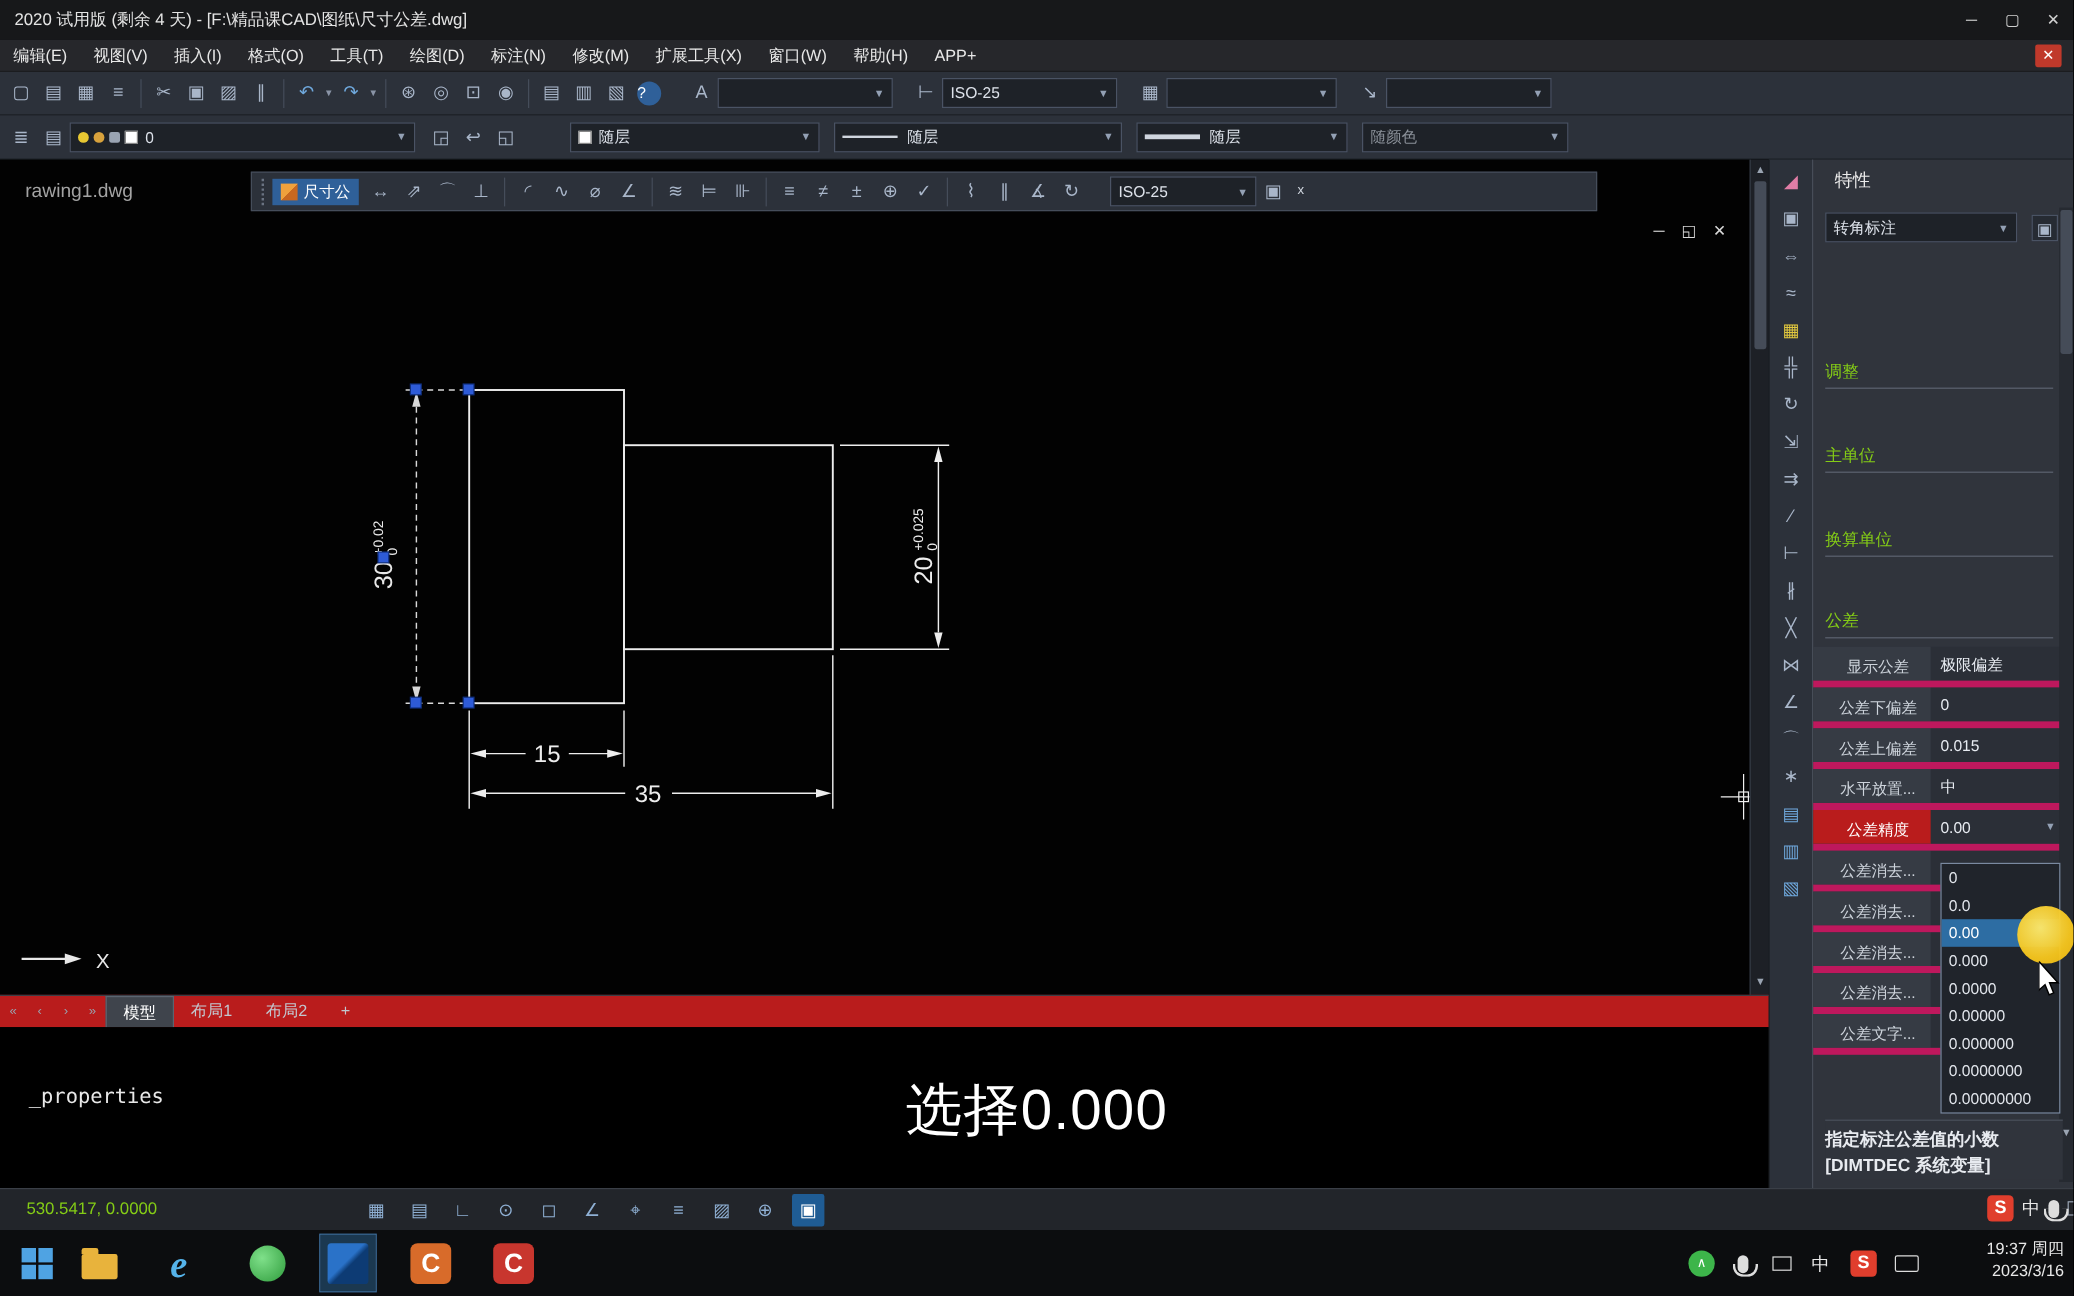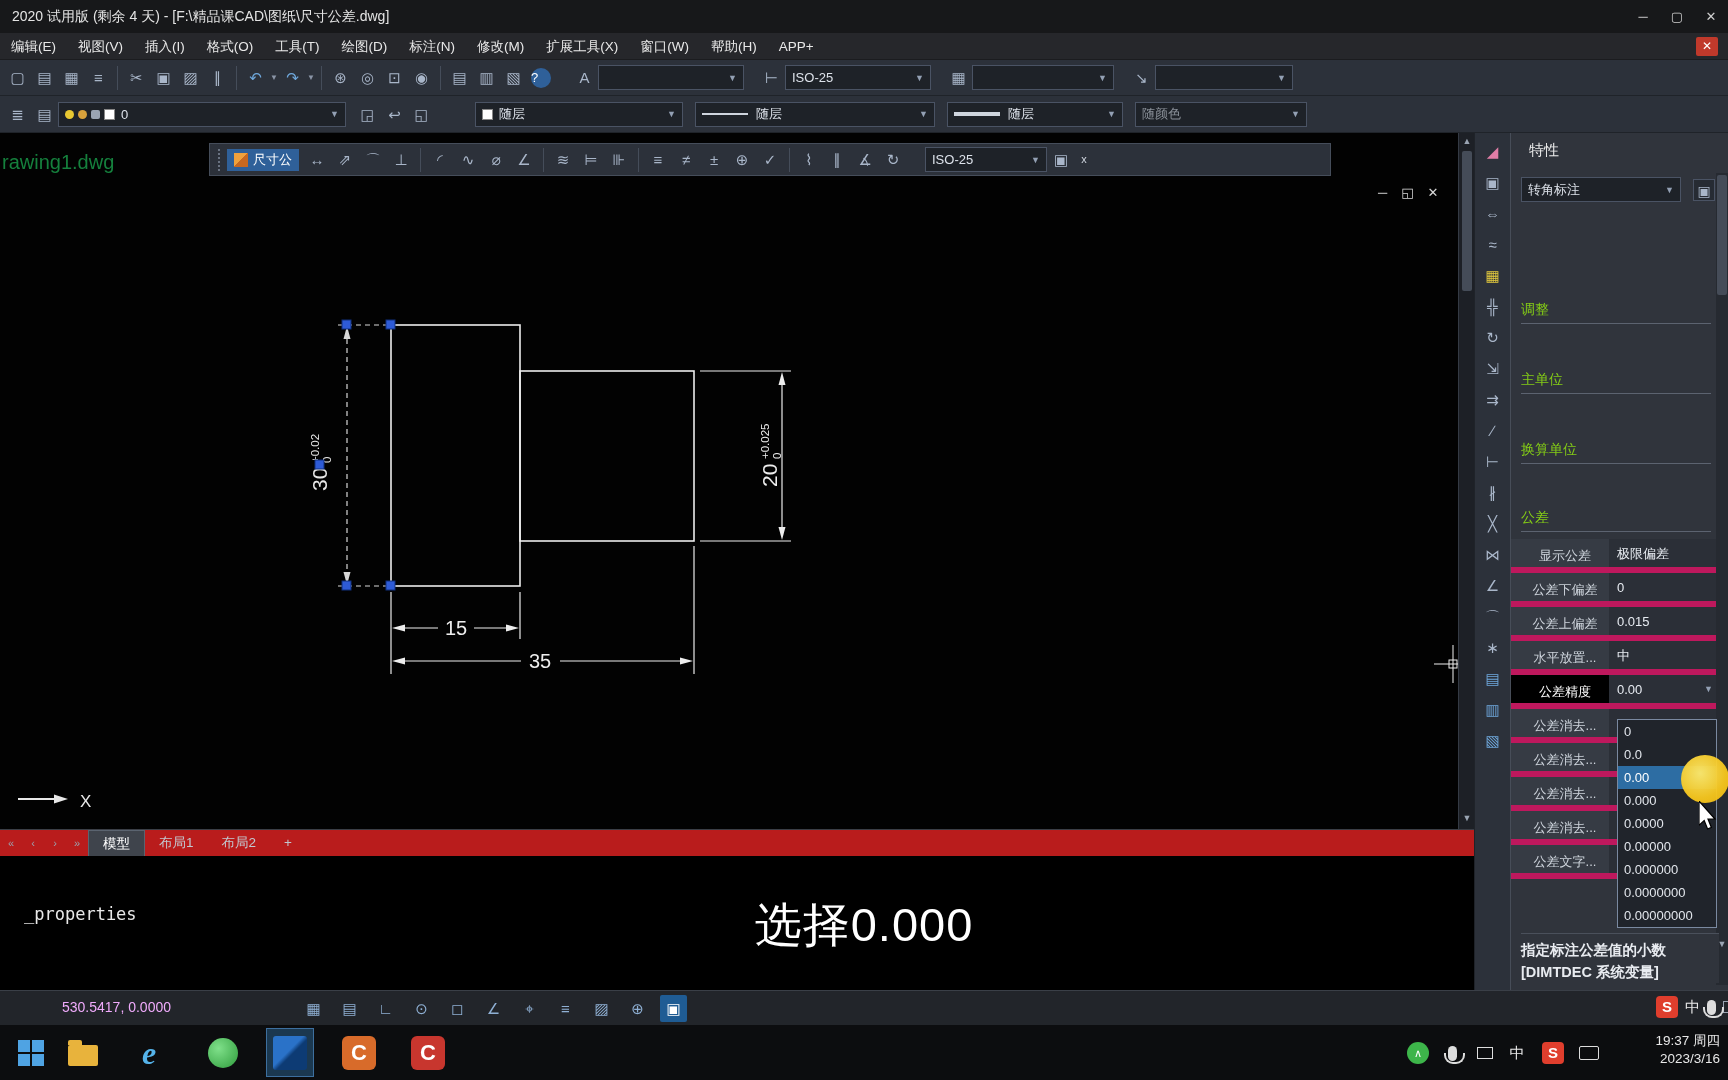--- a/index.html
+++ b/index.html
@@ -29,21 +29,21 @@
 .combo .caret{margin-left:auto;color:#93a0b4;font-size:9px;padding-left:6px;}
 .combo.grayed{color:#8a9098;}
 .chip{width:11px;height:11px;background:#fff;border:1px solid #888;margin-right:6px;flex:none;}
 .dot{width:9px;height:9px;border-radius:50%;margin-right:4px;flex:none;}
 .lt-line{width:46px;height:2px;background:#cfd5de;margin-right:8px;flex:none;}
 .lt-line.thick{height:4px;}
 .helpq{background:#2f6099;color:#fff;border-radius:50%;width:20px;height:20px;line-height:20px;font-size:13px;margin:0 4px;}
 
 
 #drawing{position:absolute;left:0;top:133px;width:1474px;height:696px;background:#020202;}
-#doc-title{position:absolute;left:2px;top:18px;color:#15803d;font-size:20px;}
+#doc-title{position:absolute;left:21px;top:18px;color:#a3a3a3;font-size:16px;}
 #doc-btns{position:absolute;left:1378px;top:52px;display:flex;gap:14px;color:#d8d8d8;font-size:13px;}
 #dimbar{position:absolute;left:209px;top:10px;width:1122px;height:33px;background:#2c313a;border:1px solid #454d5a;display:flex;align-items:center;padding:0 4px;z-index:5;}
 .tgrip{width:5px;height:22px;border-left:2px dotted #6a7382;margin:0 4px;flex:none;}
 .dimbar-label{display:flex;align-items:center;background:#2f6099;color:#fff;font-size:13px;padding:2px 7px;margin-right:4px;flex:none;}
 .dwg-ico{width:14px;height:14px;background:linear-gradient(135deg,#f0a13c 50%,#c86820 50%);margin-right:5px;flex:none;}
 .dicon{width:28px;height:26px;line-height:26px;text-align:center;font-size:15px;color:#a9b6c9;flex:none;}
 .dimbar-close{width:18px;height:18px;line-height:17px;text-align:center;color:#cfd5de;font-size:11px;flex:none;}
 #dscroll{position:absolute;left:1458px;top:0;width:16px;height:696px;background:#1d2026;border-left:1px solid #343a44;}
 .scroll-arrow{position:absolute;left:2px;width:12px;text-align:center;color:#9aa4b2;font-size:9px;}
 .scroll-thumb{position:absolute;left:3px;width:10px;background:#454c58;border-radius:2px;}
@@ -52,21 +52,21 @@
 #tabs{position:absolute;left:0;top:829px;width:1474px;height:27px;background:#b91c1c;display:flex;align-items:center;border-top:1px solid #3a3e46;}
 .tab-nav{width:22px;text-align:center;color:#9aa2ae;font-size:11px;flex:none;}
 .tab{padding:0 14px;height:26px;line-height:25px;font-size:13.5px;color:#c2c7cf;flex:none;}
 .tab.active{background:#3f444c;color:#fff;border:1px solid #5b6470;border-bottom:none;}
 #command{position:absolute;left:0;top:856px;width:1474px;height:134px;background:#000;}
 #cmdtext{position:absolute;left:24px;top:48px;font-family:"DejaVu Sans Mono","Liberation Mono",monospace;font-size:17px;color:#e8e8e8;}
 #caption{position:absolute;left:0;top:894px;width:1728px;text-align:center;font-size:47px;color:#fff;z-index:40;letter-spacing:1px;text-shadow:0 0 4px #000;}
 
 
 #statusbar{position:absolute;left:0;top:990px;width:1728px;height:35px;background:#22252a;border-top:1px solid #3a3f47;}
-#coords{position:absolute;left:22px;top:8px;font-size:14px;color:#f0abfc;margin-left:40px;}
+#coords{position:absolute;left:22px;top:8px;font-size:14px;color:#84cc16;}
 #status-icons{position:absolute;left:300px;top:4px;display:flex;gap:9px;}
 .sicon{width:27px;height:27px;line-height:27px;text-align:center;font-size:15px;color:#8fb0d4;}
 .sicon.hl{background:#1f5c94;color:#fff;border-radius:2px;}
 #sogou{position:absolute;left:1656px;top:5px;display:flex;align-items:center;gap:7px;}
 .sogou-s{width:22px;height:22px;background:#e03e2d;color:#fff;border-radius:4px;text-align:center;line-height:22px;font-weight:bold;font-size:15px;}
 .sogou-lang{font-size:15px;color:#e8e8e8;}
 .mini-box{width:16px;height:12px;border:1px solid #9aa4b2;}
 
 
 #taskbar{position:absolute;left:0;top:1025px;width:1728px;height:55px;background:#0c0d0f;}
@@ -98,21 +98,21 @@
 
 
 #props{position:absolute;left:1510px;top:133px;width:218px;height:857px;background:#30343c;border-left:1px solid #474d58;text-decoration:underline;}
 .p-title{position:absolute;left:18px;top:8px;font-size:15px;color:#eaeaea;}
 .p-selector{position:absolute;left:10px;top:44px;width:160px;}
 .p-qs{position:absolute;left:182px;top:46px;width:22px;height:22px;line-height:22px;text-align:center;color:#a9b6c9;font-size:14px;border:1px solid #4a5364;background:#262b33;}
 .p-section{position:absolute;left:10px;width:190px;border-bottom:1px solid #5c6370;font-size:14px;color:#84cc16;padding-bottom:4px;}
 #p-grid{position:absolute;left:0;top:406px;width:206px;}
 .prow{display:flex;height:34px;border-bottom:6px solid #be185d;text-align:center;}
 .plabel{width:98px;background:#363b44;color:#ced4dc;font-size:13px;line-height:33px;padding-left:10px;white-space:nowrap;overflow:hidden;}
-.plabel.hl{background:#000000;color:#fff;}
+.plabel.hl{background:#b91c1c;color:#fff;}
 .pvalue{flex:1;background:#2b2f37;color:#e7ebf1;font-size:13px;line-height:33px;padding-left:8px;white-space:nowrap;overflow:hidden;display:flex;align-items:center;}
 .pvalue .caret{margin-left:auto;margin-right:4px;font-size:9px;color:#93a0b4;}
 #p-dd{position:absolute;left:106px;top:586px;width:100px;background:#20242b;border:1px solid #7a89a0;z-index:30;}
 .pddi{height:23px;line-height:23px;padding-left:6px;font-size:13px;color:#e2e6ec;}
 .pddi.sel{background:#2d6da3;color:#fff;}
 #p-help{position:absolute;left:10px;top:800px;width:198px;border-top:1px solid #4a505b;padding-top:5px;font-size:14.5px;color:#e8ebf0;line-height:22px;font-weight:bold;z-index:31;background:#30343c;}
 #p-scroll{position:absolute;left:205px;top:40px;width:12px;height:812px;background:#262a31;}
 #p-scroll .scroll-thumb{left:1px;top:2px;height:120px;}
 
 

